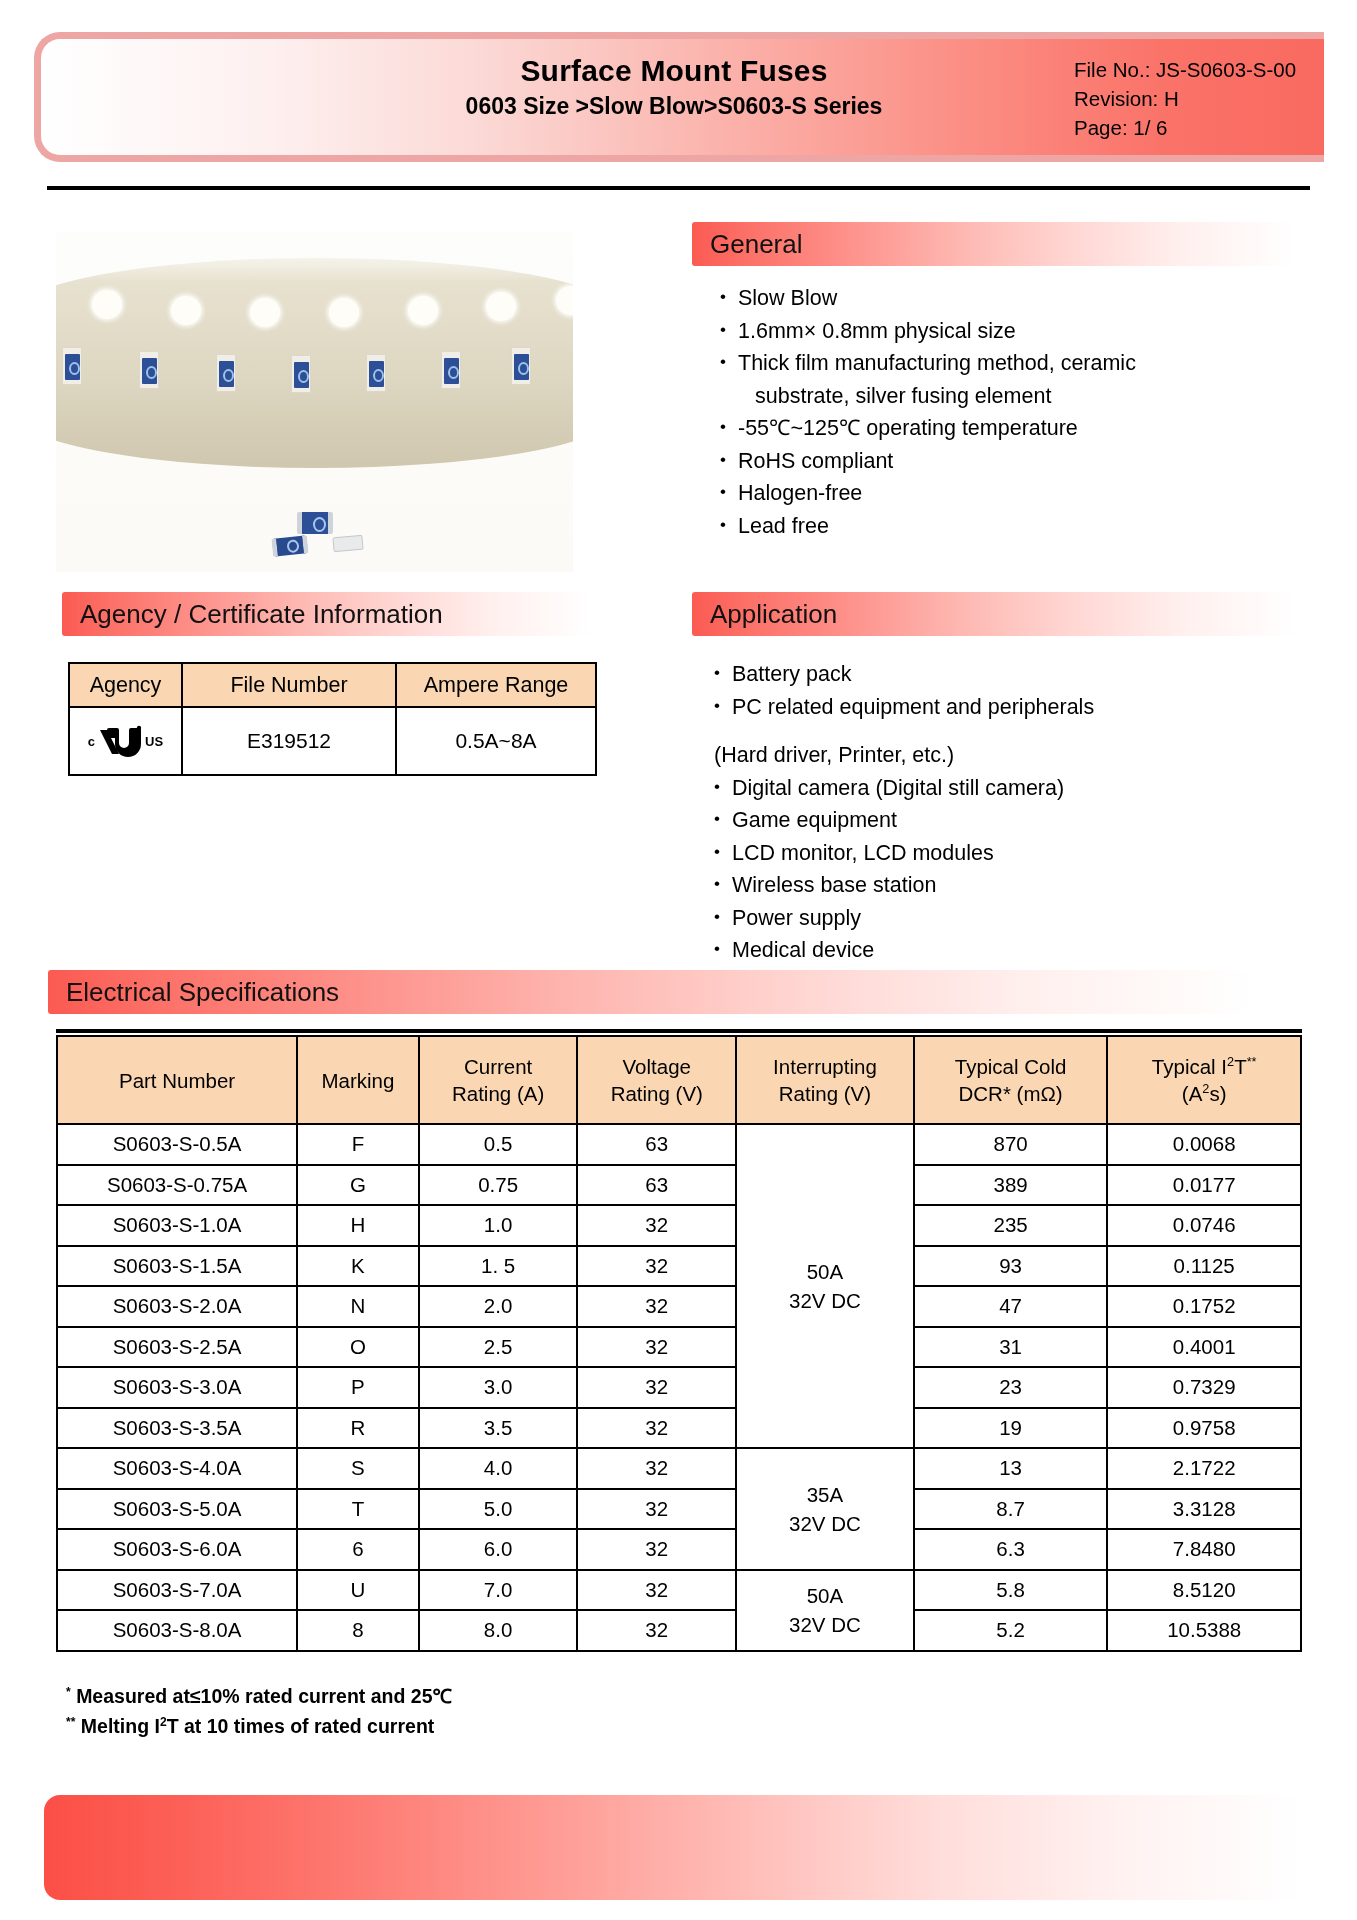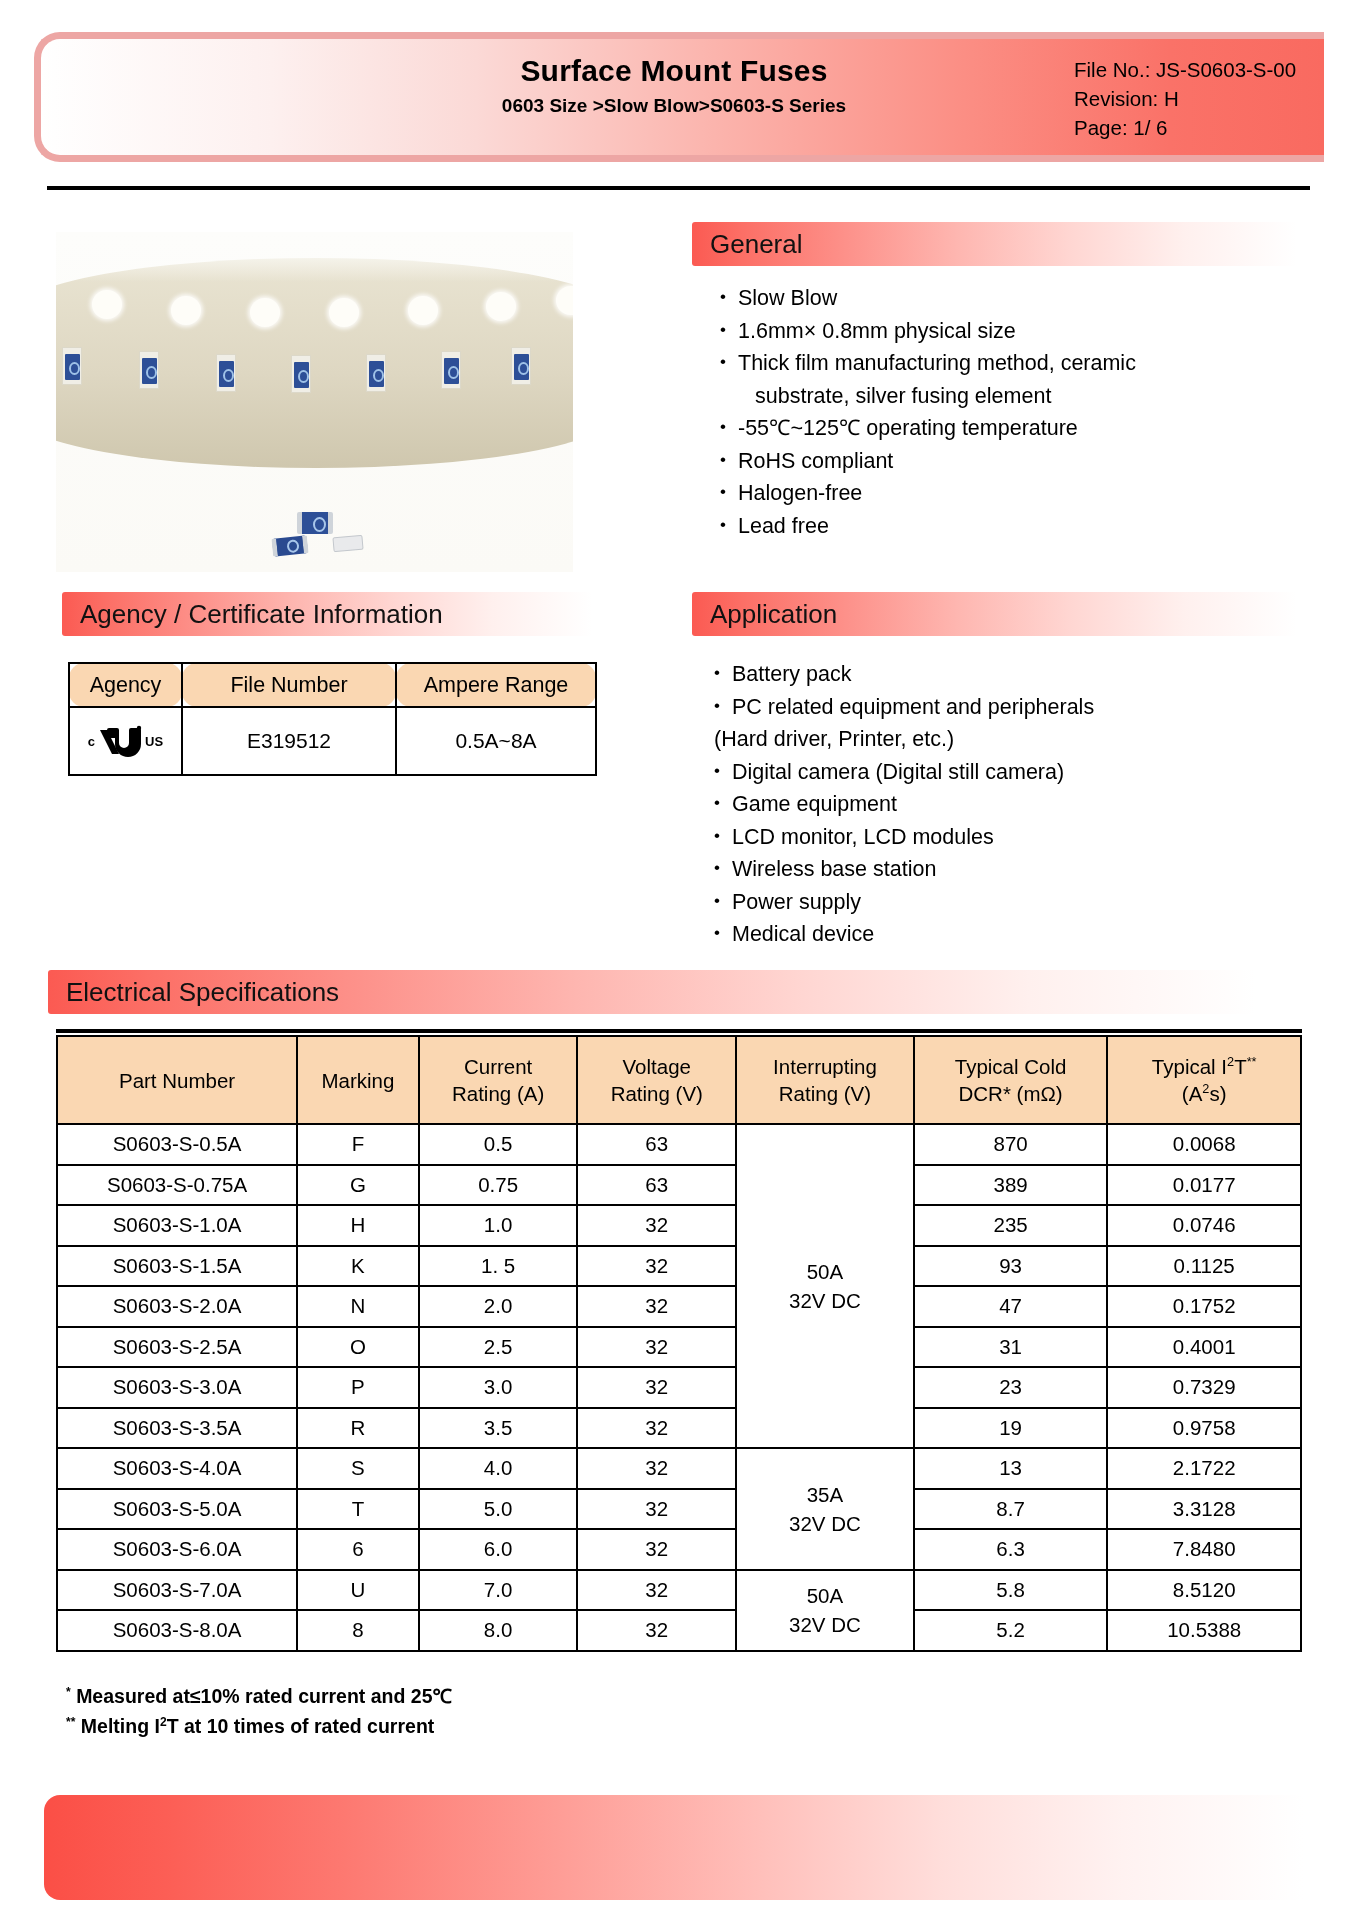--- a/index.html
+++ b/index.html
@@ -55,21 +55,21 @@
     width: 520px;
   }
   .header-title-1 {
     font-size: 30px;
     font-weight: bold;
     letter-spacing: 0.2px;
     line-height: 38px;
     white-space: nowrap;
   }
   .header-title-2 {
-    font-size: 19px;
+    font-size: 23px;
     font-weight: bold;
     line-height: 32px;
     white-space: nowrap;
   }
   .header-meta {
     position: absolute;
     left: 1040px;
     top: 23px;
     font-size: 20.5px;
     line-height: 29px;
@@ -215,40 +215,40 @@
     position: absolute;
     left: 2px;
     top: -1px;
     font-size: 17px;
   }
   .bullets .li.cont {
     padding-left: 37px;
   }
   .bullets .li.nodot {
     padding-left: 2px;
+    margin-top: 16px;
   }
 
   
   .agency-table {
     position: absolute;
     left: 68px;
     top: 662px;
     border-collapse: collapse;
     font-size: 21px;
   }
   .agency-table th, .agency-table td {
     border: 2px solid #000000;
     text-align: center;
     font-weight: normal;
   }
   .agency-table th {
     background: #fad7b2;
     height: 44px;
     font-size: 21.5px;
-    border-radius: 15px;
   }
   .agency-table td {
     background: #ffffff;
     height: 68px;
   }
   .col-agency { width: 113px; }
   .col-file   { width: 214px; }
   .col-amp    { width: 200px; }
 
   .ul-logo {

